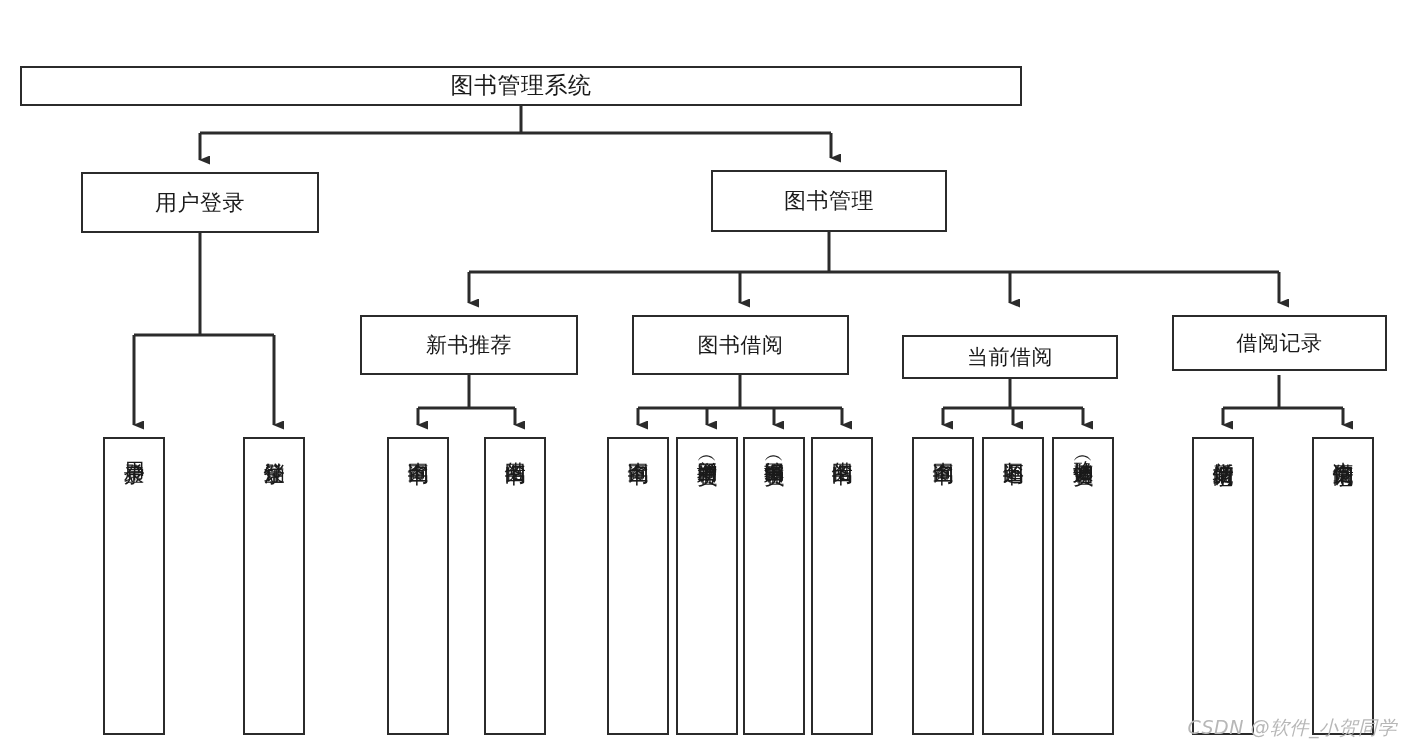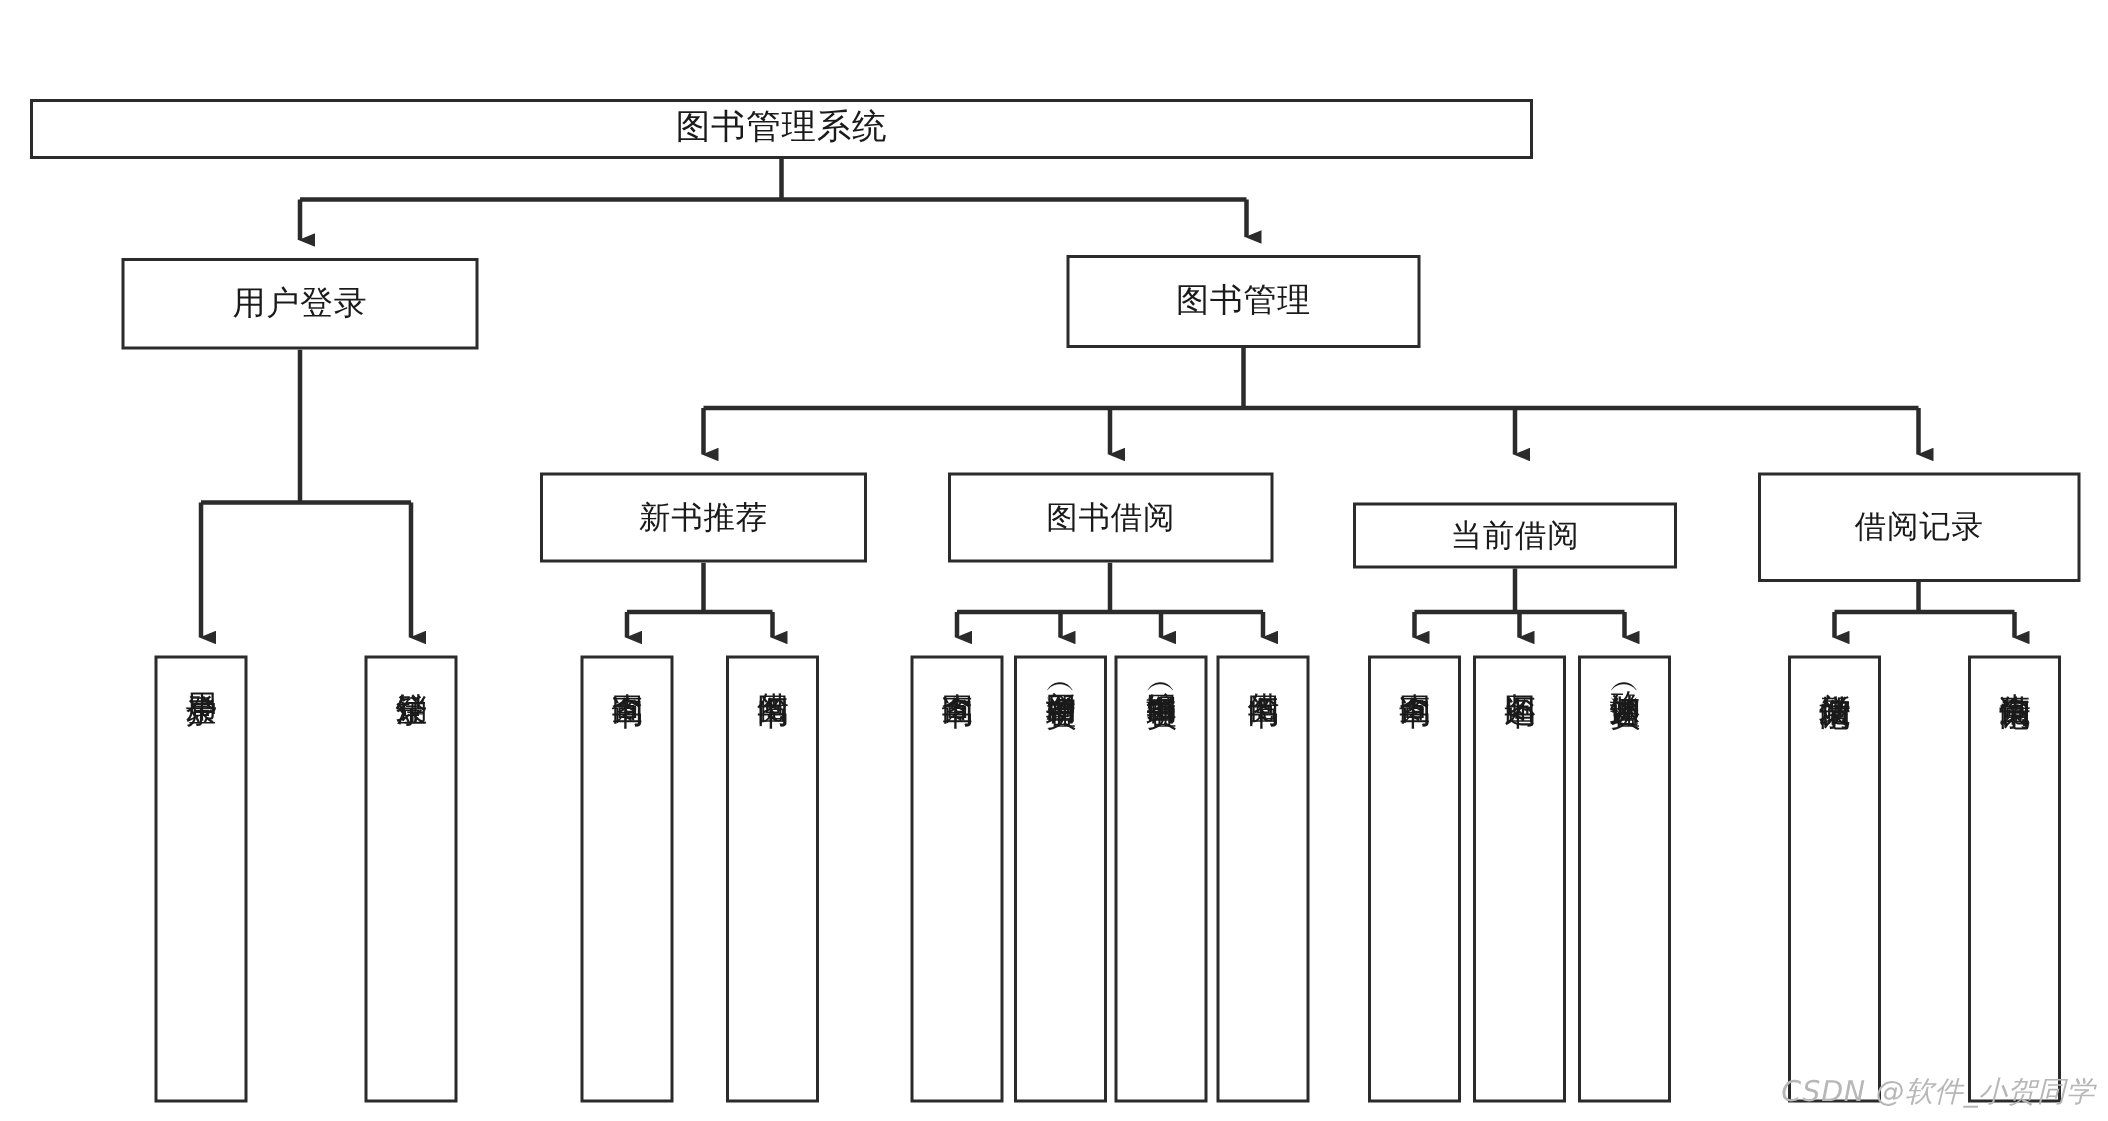--- a/index.html
+++ b/index.html
@@ -147,21 +147,21 @@
 
   <div class="node level2" style="left: 711px; top: 170px; width: 236px; height: 62px;">
     <span class="label">图书管理</span>
   </div>
   <div class="node level3" style="left: 632px; top: 315px; width: 217px; height: 60px;">
     <span class="label">图书借阅</span>
   </div>
   <div class="node level3" style="left: 902px; top: 315px; width: 216px; height: 44px; margin-top: 20px;">
     <span class="label">当前借阅</span>
   </div>
-  <div class="node level3" style="left: 1172px; top: 315px; width: 215px; height: 73px;">
+  <div class="node level3" style="left: 1172px; top: 315px; width: 215px; height: 56px;">
     <span class="label">借阅记录</span>
   </div>
 
   <div class="node leaf" style="left: 103px; top: 437px; width: 62px; height: 298px;">
     <span class="label">用户登录</span>
   </div>
   <div class="node leaf" style="left: 243px; top: 437px; width: 62px; height: 298px;">
     <span class="label">注销登录</span>
   </div>
   <div class="node leaf" style="left: 387px; top: 437px; width: 62px; height: 298px;">

